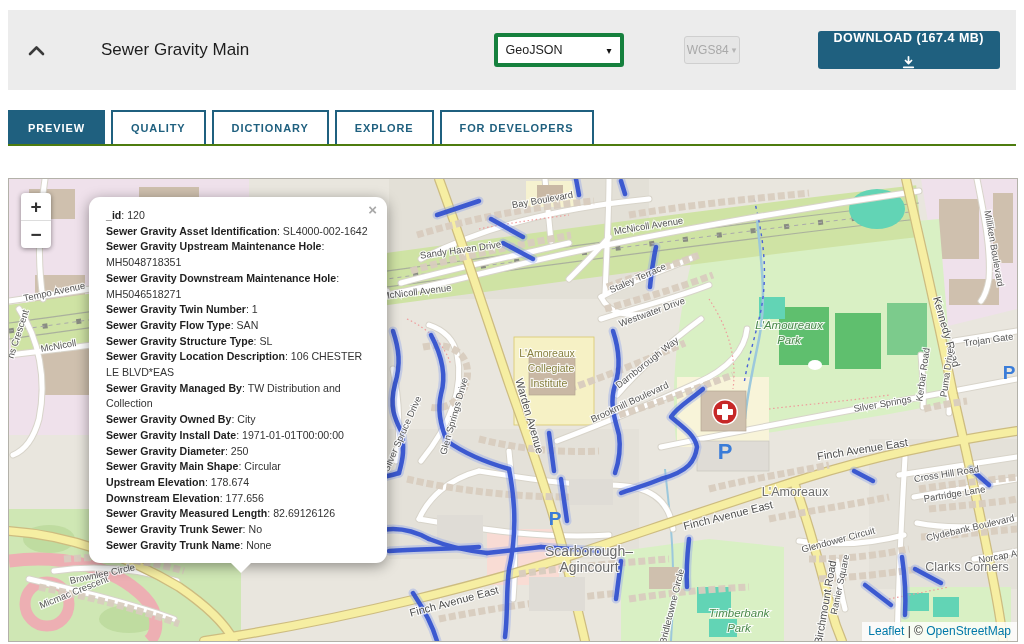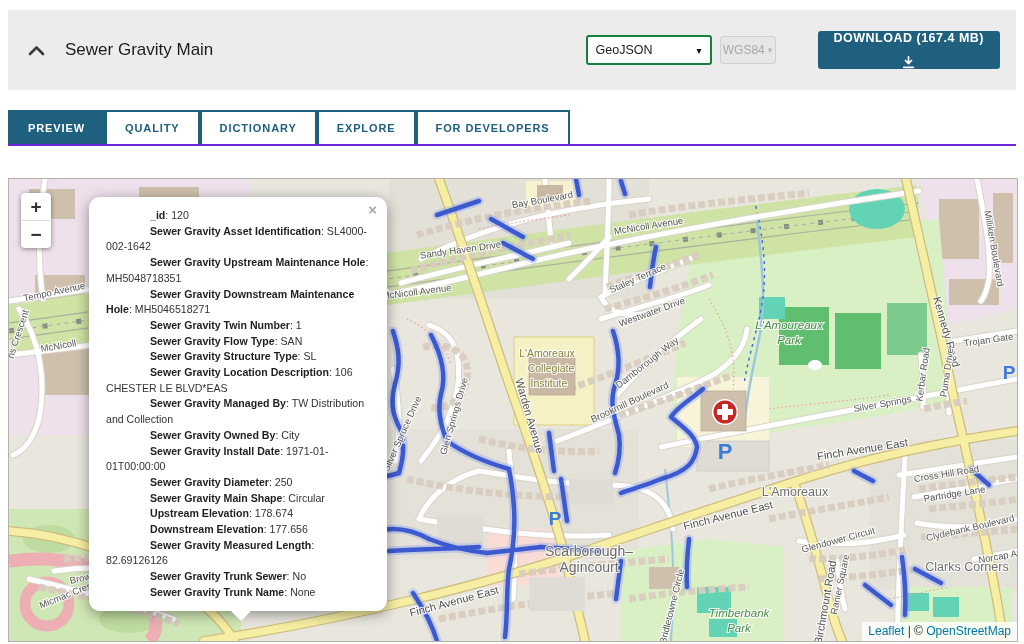--- a/index.html
+++ b/index.html
@@ -2,39 +2,39 @@
 <html><head>
 <meta charset="utf-8">
 <style>
   html,body{margin:0;padding:0;background:#fff;}
   body{width:1024px;height:644px;position:relative;overflow:hidden;
        font-family:"Liberation Sans",sans-serif;color:#222;}
 
   
   .header{position:absolute;left:8px;top:10px;width:1008px;height:80px;
           background:#ECECEC;display:flex;align-items:center;
-          padding:0 16px 0 20px;box-sizing:border-box;}
+          padding:0 16px 0 20px;box-sizing:border-box;gap:36px;}
   .collapse{margin-right:20px;display:flex;align-items:center;cursor:pointer;}
   .title{font-size:17px;font-weight:400;margin:0;color:#1d1d1d;}
   .format-select{margin-left:auto;width:106px;height:26px;background:#fff;
-          border:2px solid #15803d;border-radius:3px;display:flex;align-items:center;
+          border:4px solid #15803d;border-radius:3px;display:flex;align-items:center;
           justify-content:space-between;padding:0 8px;font-size:12.5px;cursor:pointer;}
   .format-select .caret{font-size:10px;color:#111;}
-  .crs-select{margin-left:8px;width:54px;height:26px;background:#E6E6E6;
+  .crs-select{margin-left:24px;width:54px;height:26px;background:#E6E6E6;
           border:1px solid #cfcfcf;border-radius:3px;color:#a9a9a9;font-size:12px;
           display:flex;align-items:center;justify-content:center;gap:3px;}
   .crs-select .caret{font-size:9px;color:#b5b5b5;}
   .download-btn{margin-left:42px;height:38px;background:#1F607F;color:#fff;
           border:none;border-radius:3px;font-weight:bold;font-size:12.5px;
           letter-spacing:.5px;display:flex;align-items:center;gap:11px;
           padding:0 16px;cursor:pointer;font-family:inherit;flex-direction:column;}
 
   
   .tabbar{position:absolute;left:8px;top:110px;width:1008px;height:36px;
-          display:flex;border-bottom:2px solid #6d28d9;box-sizing:border-box;}
+          display:flex;gap:6px;border-bottom:2px solid #4d7c0f;box-sizing:border-box;}
   .tab{border:2px solid #1F607F;border-bottom:none;background:#fff;color:#1F607F;
        font-weight:bold;font-size:11px;letter-spacing:.9px;padding:0 18px;
        display:flex;align-items:center;cursor:pointer;box-sizing:border-box;height:34px;}
   .tab.active{background:#1F607F;color:#fff;}
 
   
   .map{position:absolute;left:8px;top:178px;width:1008px;height:462px;
        border:1px solid #b3b1a9;box-sizing:content-box;overflow:hidden;background:#E9E6DE;}
   .basemap{position:absolute;left:0;top:0;}
   .basemap text{font-family:"Liberation Sans",sans-serif;}
@@ -61,21 +61,21 @@
   .zoombtn{width:30px;height:27px;text-align:center;line-height:27px;font-size:19px;
            font-weight:bold;color:#333;cursor:pointer;}
   .zoombtn:first-child{border-bottom:1px solid #ddd;}
 
   .popup{position:absolute;left:80px;top:18px;width:298px;background:#fff;
          border-radius:11px;box-shadow:0 3px 14px rgba(0,0,0,.4);z-index:600;
          padding:11px 14px 10px 17px;box-sizing:border-box;
          font-size:10.6px;line-height:15.7px;color:#333;}
   .popup:after{content:"";position:absolute;left:142px;top:100%;width:0;height:0;
          border:10px solid transparent;border-top-color:#fff;border-bottom-width:0;}
-  .popup .pf b{color:#1f1f1f;margin-left:44px;}
+  .popup .pf b{color:#1f1f1f;}
   .popup-close{position:absolute;top:5px;right:10px;color:#A9A9A9;font-size:15px;
          font-weight:bold;cursor:pointer;line-height:1;}
 
   .attribution{position:absolute;right:0;bottom:0;background:rgba(255,255,255,.8);
          padding:2px 6px 3px;font-size:12px;color:#333;z-index:550;}
   .attr-link{color:#0078A8;cursor:pointer;}
 </style>
 </head>
 <body>
 

